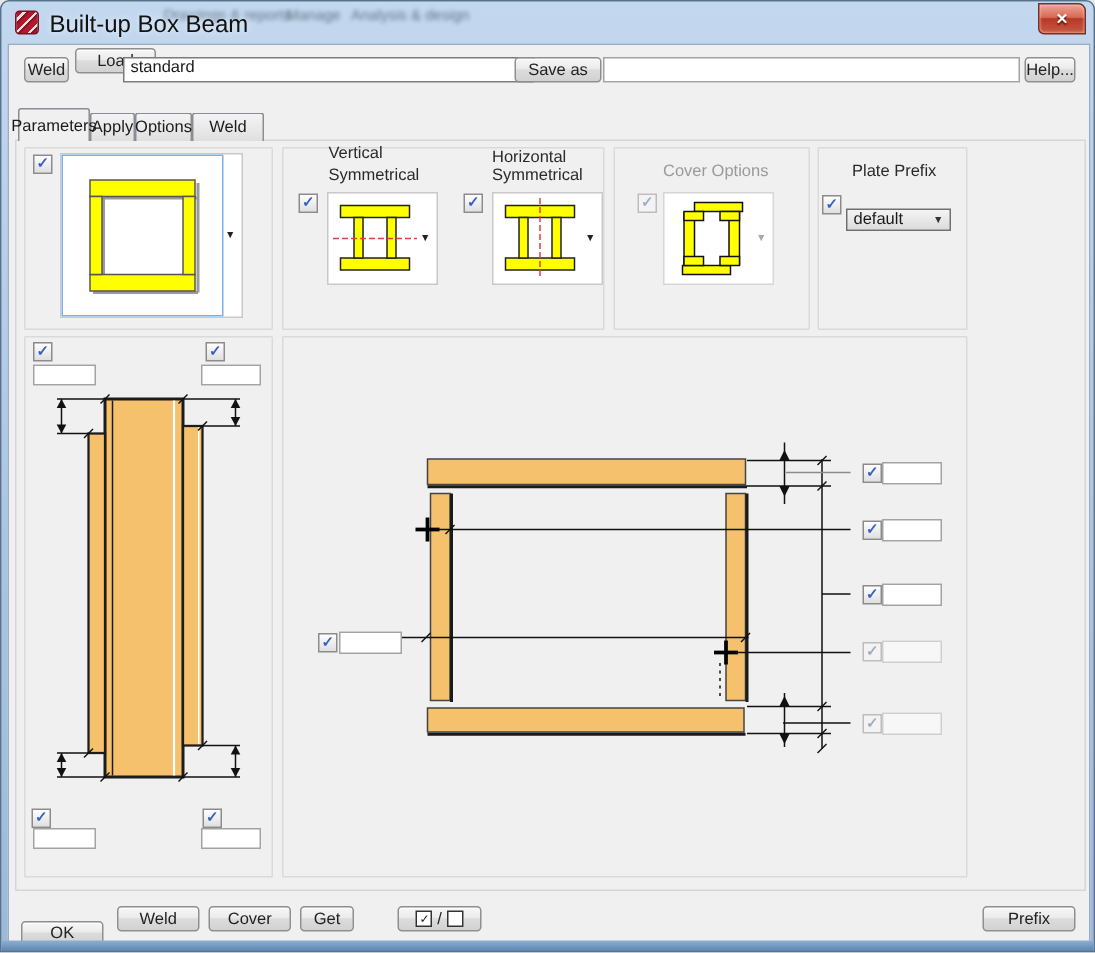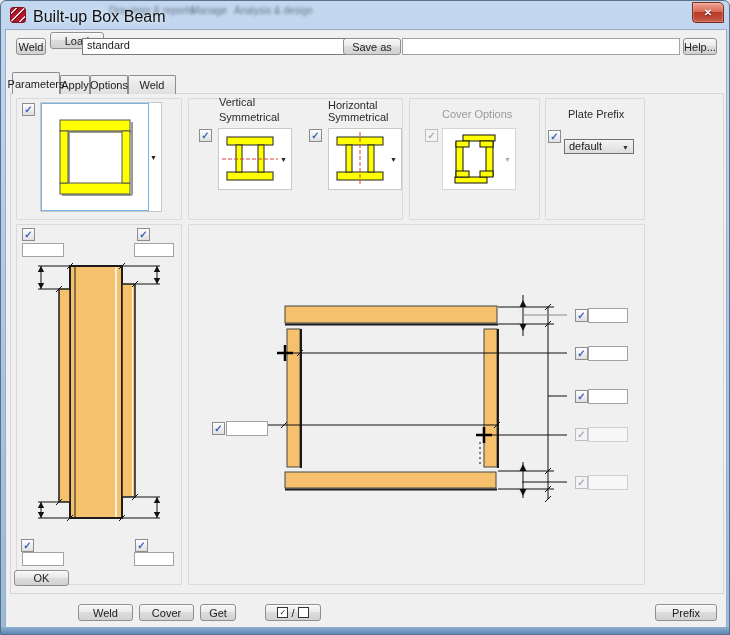--- a/index.html
+++ b/index.html
@@ -276,21 +276,21 @@
       <input class="tb" style="left: 582px; top: 278px; width: 40px; height: 15px;" value="">
       <span class="cb" style="left:569px;top:317px">✓</span>
       <input class="tb" style="left: 582px; top: 316px; width: 40px; height: 15px;" value="">
       <span class="cb" style="left:569px;top:360px">✓</span>
       <input class="tb" style="left: 582px; top: 359px; width: 40px; height: 15px;" value="">
       <span class="cb dis" style="left:569px;top:398px">✓</span>
       <input class="tb dis" style="left: 582px; top: 397px; width: 40px; height: 15px;" value="">
       <span class="cb dis" style="left:569px;top:446px">✓</span>
       <input class="tb dis" style="left: 582px; top: 445px; width: 40px; height: 15px;" value="">
 
-      <div class="btn" style="left:8px;top:540px;width:55px;height:16px">OK</div>
+      <div class="btn" style="left:8px;top:584px;width:55px;height:16px">OK</div>
       <div class="btn" style="left:72px;top:574px;width:55px;height:17px">Weld</div>
       <div class="btn" style="left:133px;top:574px;width:55px;height:17px">Cover</div>
       <div class="btn" style="left:194px;top:574px;width:36px;height:17px">Get</div>
       <div class="btn" style="left:259px;top:574px;width:56px;height:17px">
         <span class="mini-cb">✓</span>
         <span>/</span>
         <span class="mini-cb"></span>
       </div>
       <div class="btn" style="left:649px;top:574px;width:62px;height:17px">Prefix</div>
     </div>

